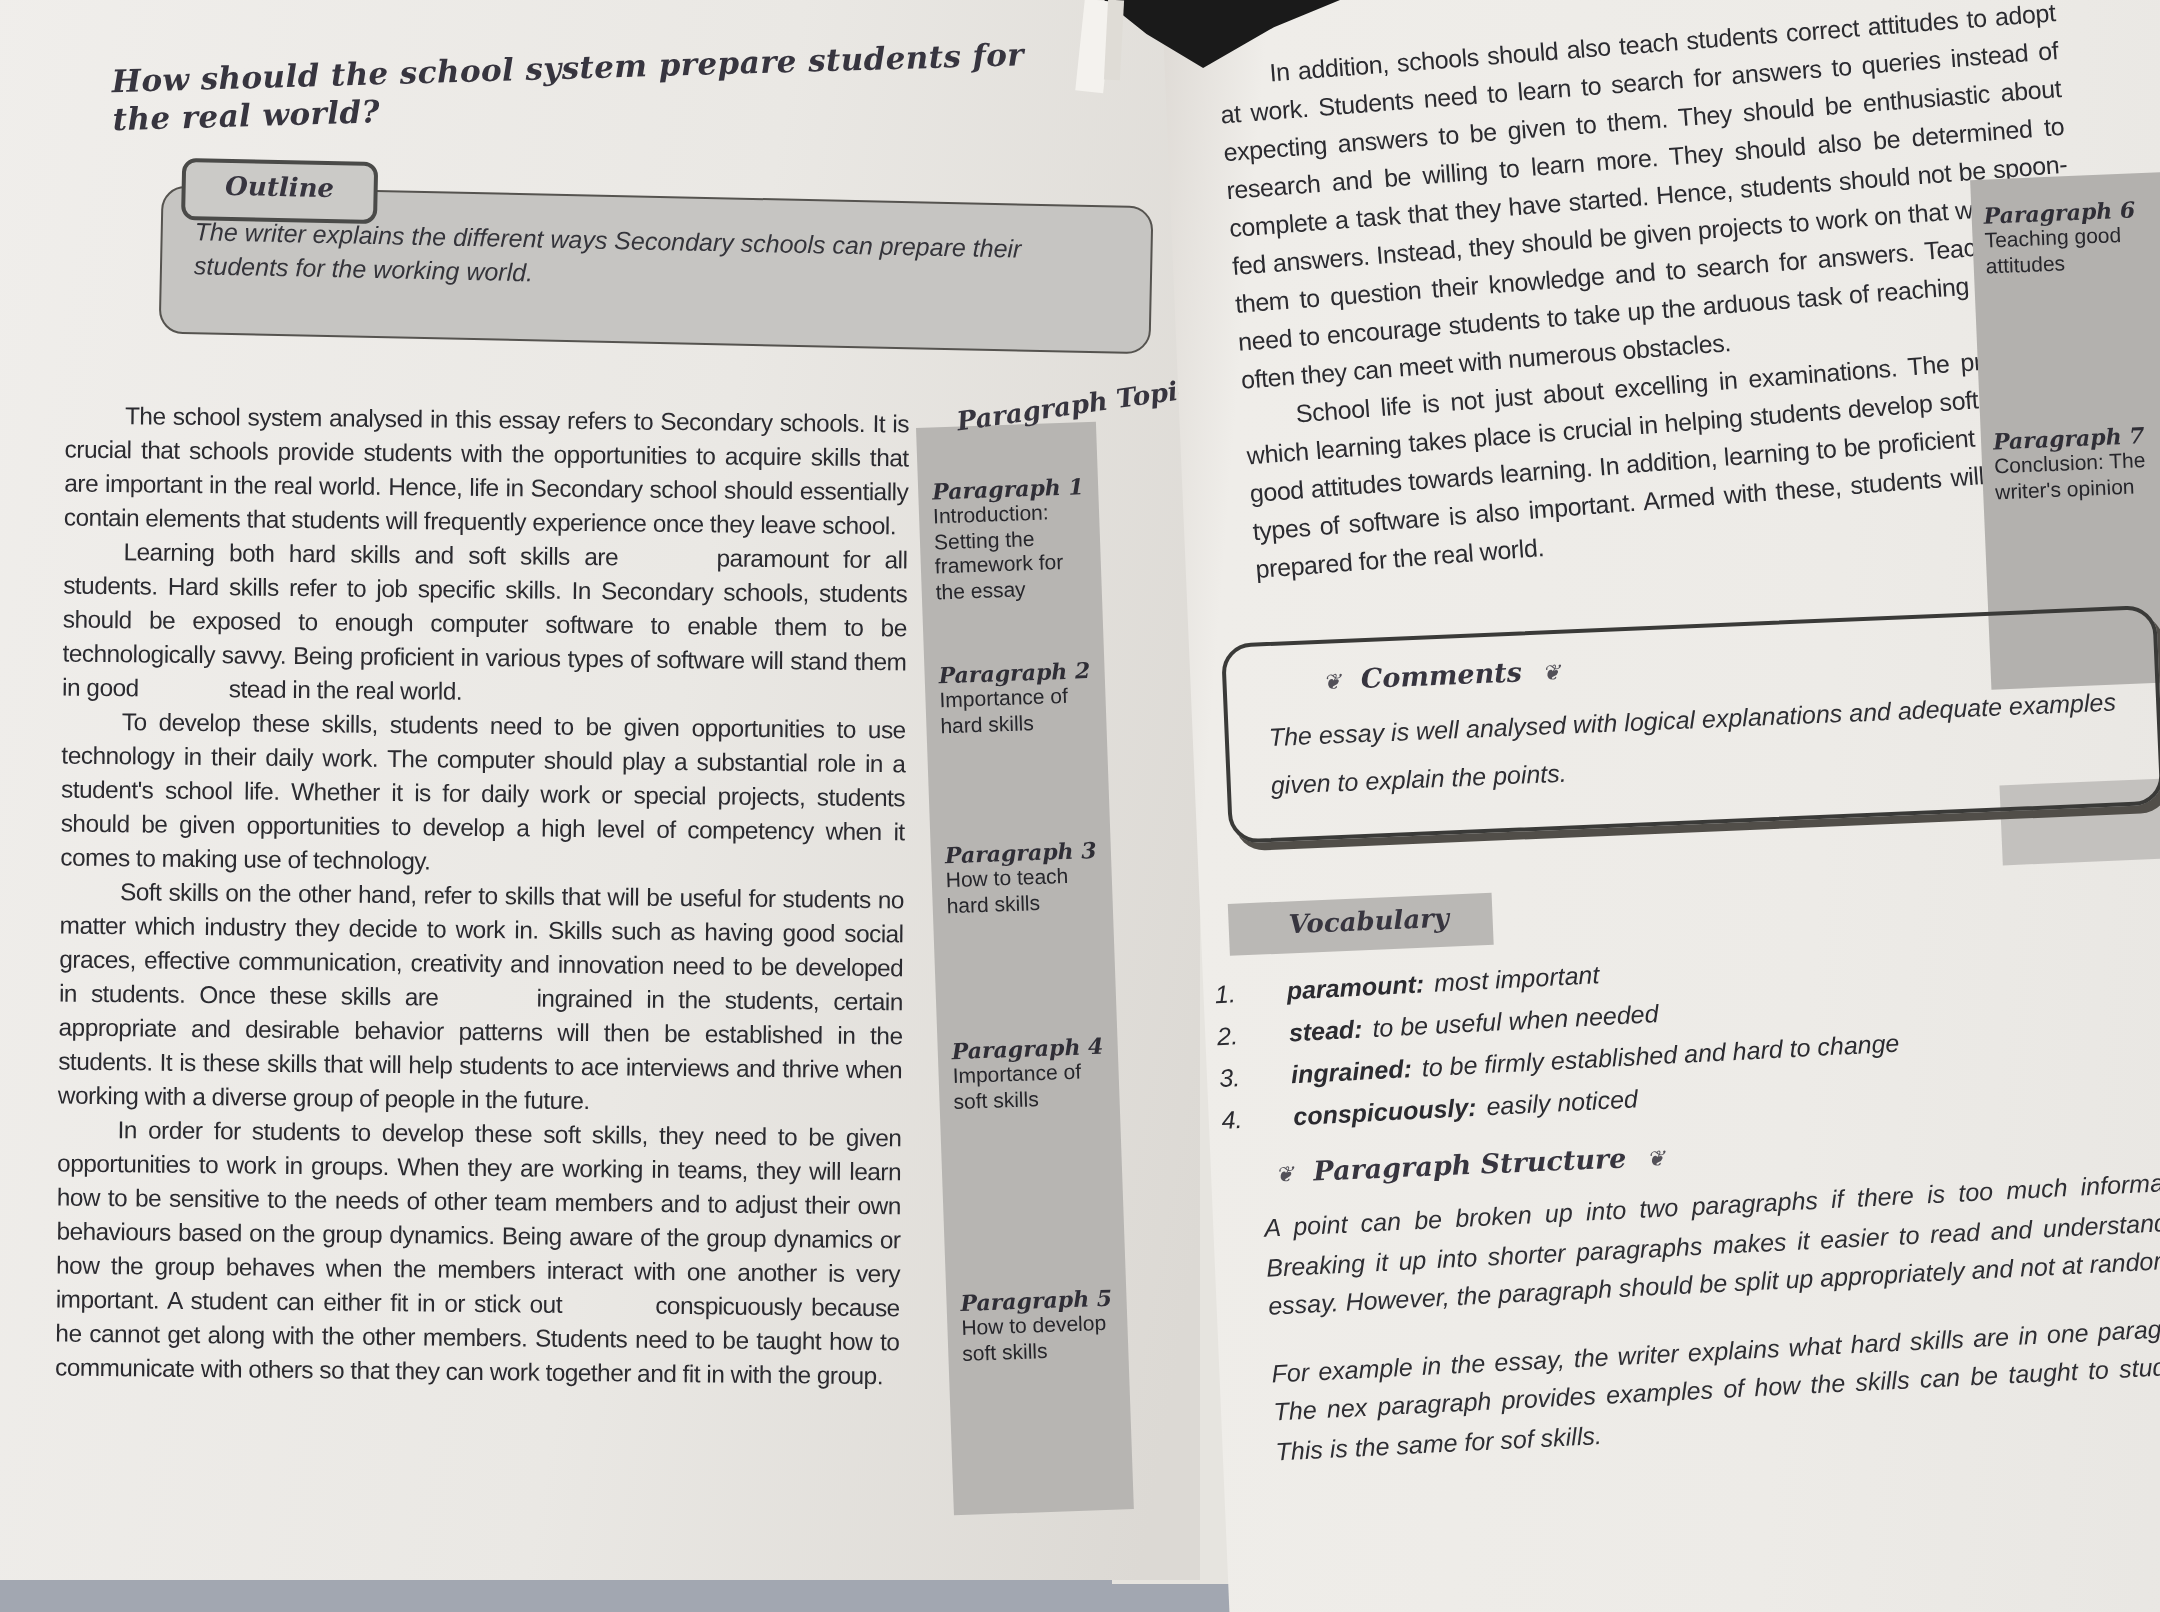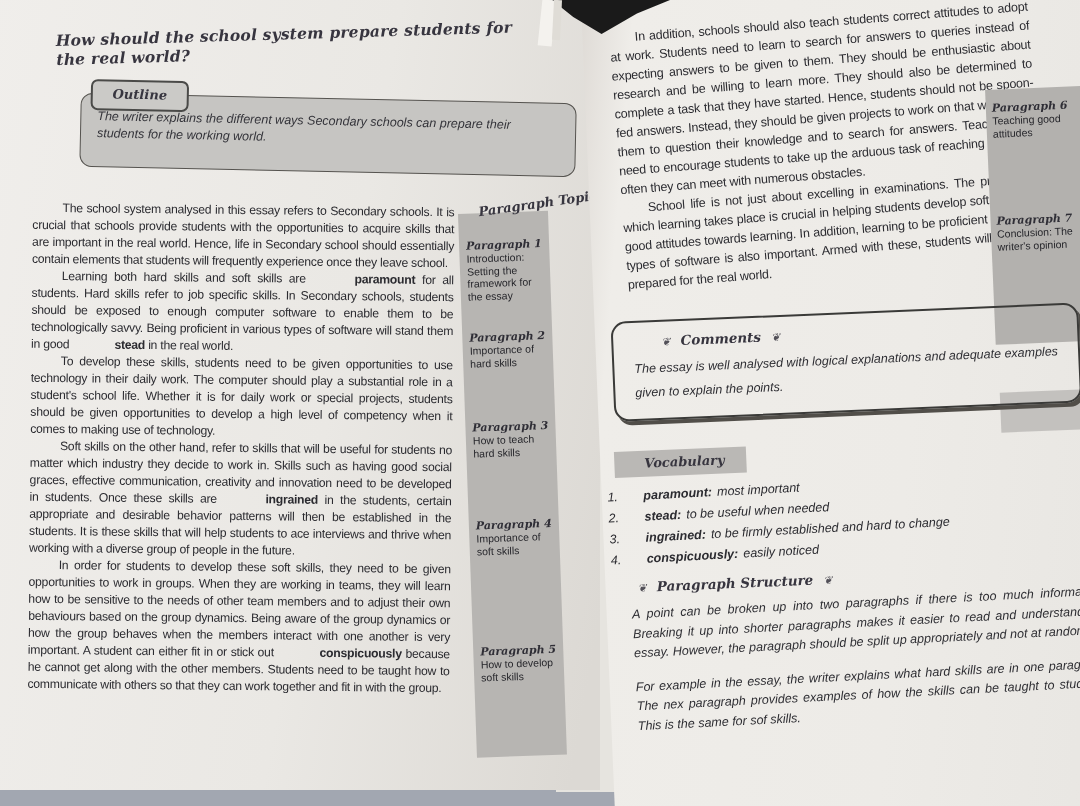--- a/index.html
+++ b/index.html
@@ -28,21 +28,21 @@
     transform:rotate(-1.7deg);z-index:3;}
   .outline-wrap{position:absolute;left:80px;top:84px;width:500px;height:104px;transform:rotate(1.2deg);z-index:3;}
   .outline-tab{position:absolute;left:10px;top:0;width:94px;height:27px;background:#cbcac7;
     border:2px solid #4a4a48;border-radius:7px;font-size:13px;text-align:center;line-height:25px;z-index:2;}
   .outline-box{position:absolute;left:0;top:14px;width:496px;height:74px;background:#c6c5c2;
     border:1.5px solid #55534f;border-radius:12px;padding:14px 18px 0 16px;box-sizing:border-box;
     font-style:italic;font-size:12.5px;line-height:17px;color:#34343a;z-index:1;}
   .essay{position:absolute;left:30px;top:202px;width:422px;transform:rotate(.6deg);z-index:3;
     font-size:12.2px;line-height:17px;letter-spacing:-0.25px;color:var(--ink);text-align:justify;}
   .essay p{margin:0;text-indent:30px;}
-  .essay .b,.r-essay .b{font-weight:bold;margin-left:42px;}
+  .essay .b,.r-essay .b{font-weight:normal;margin-left:42px;}
   .topic-header{position:absolute;left:478px;top:196px;font-size:13px;transform:rotate(-8deg);z-index:4;white-space:nowrap;}
   .topic-col{position:absolute;left:458px;top:214px;width:90px;height:544px;background:var(--panel-gray);
     transform:rotate(-2deg);transform-origin:top left;z-index:3;}
   .topic-item{position:absolute;left:7px;width:80px;}
   .topic-label{font-family:"DejaVu Serif",serif;font-style:italic;font-weight:bold;font-size:11px;color:#2f2e36;}
   .topic-text{font-size:10.5px;line-height:12.5px;color:#26262b;}
 
   
   .r-essay{position:absolute;left:26px;top:38px;width:420px;transform:rotate(-2deg);transform-origin:top left;
     font-size:12.5px;line-height:19px;letter-spacing:-0.2px;color:var(--ink);text-align:justify;}

